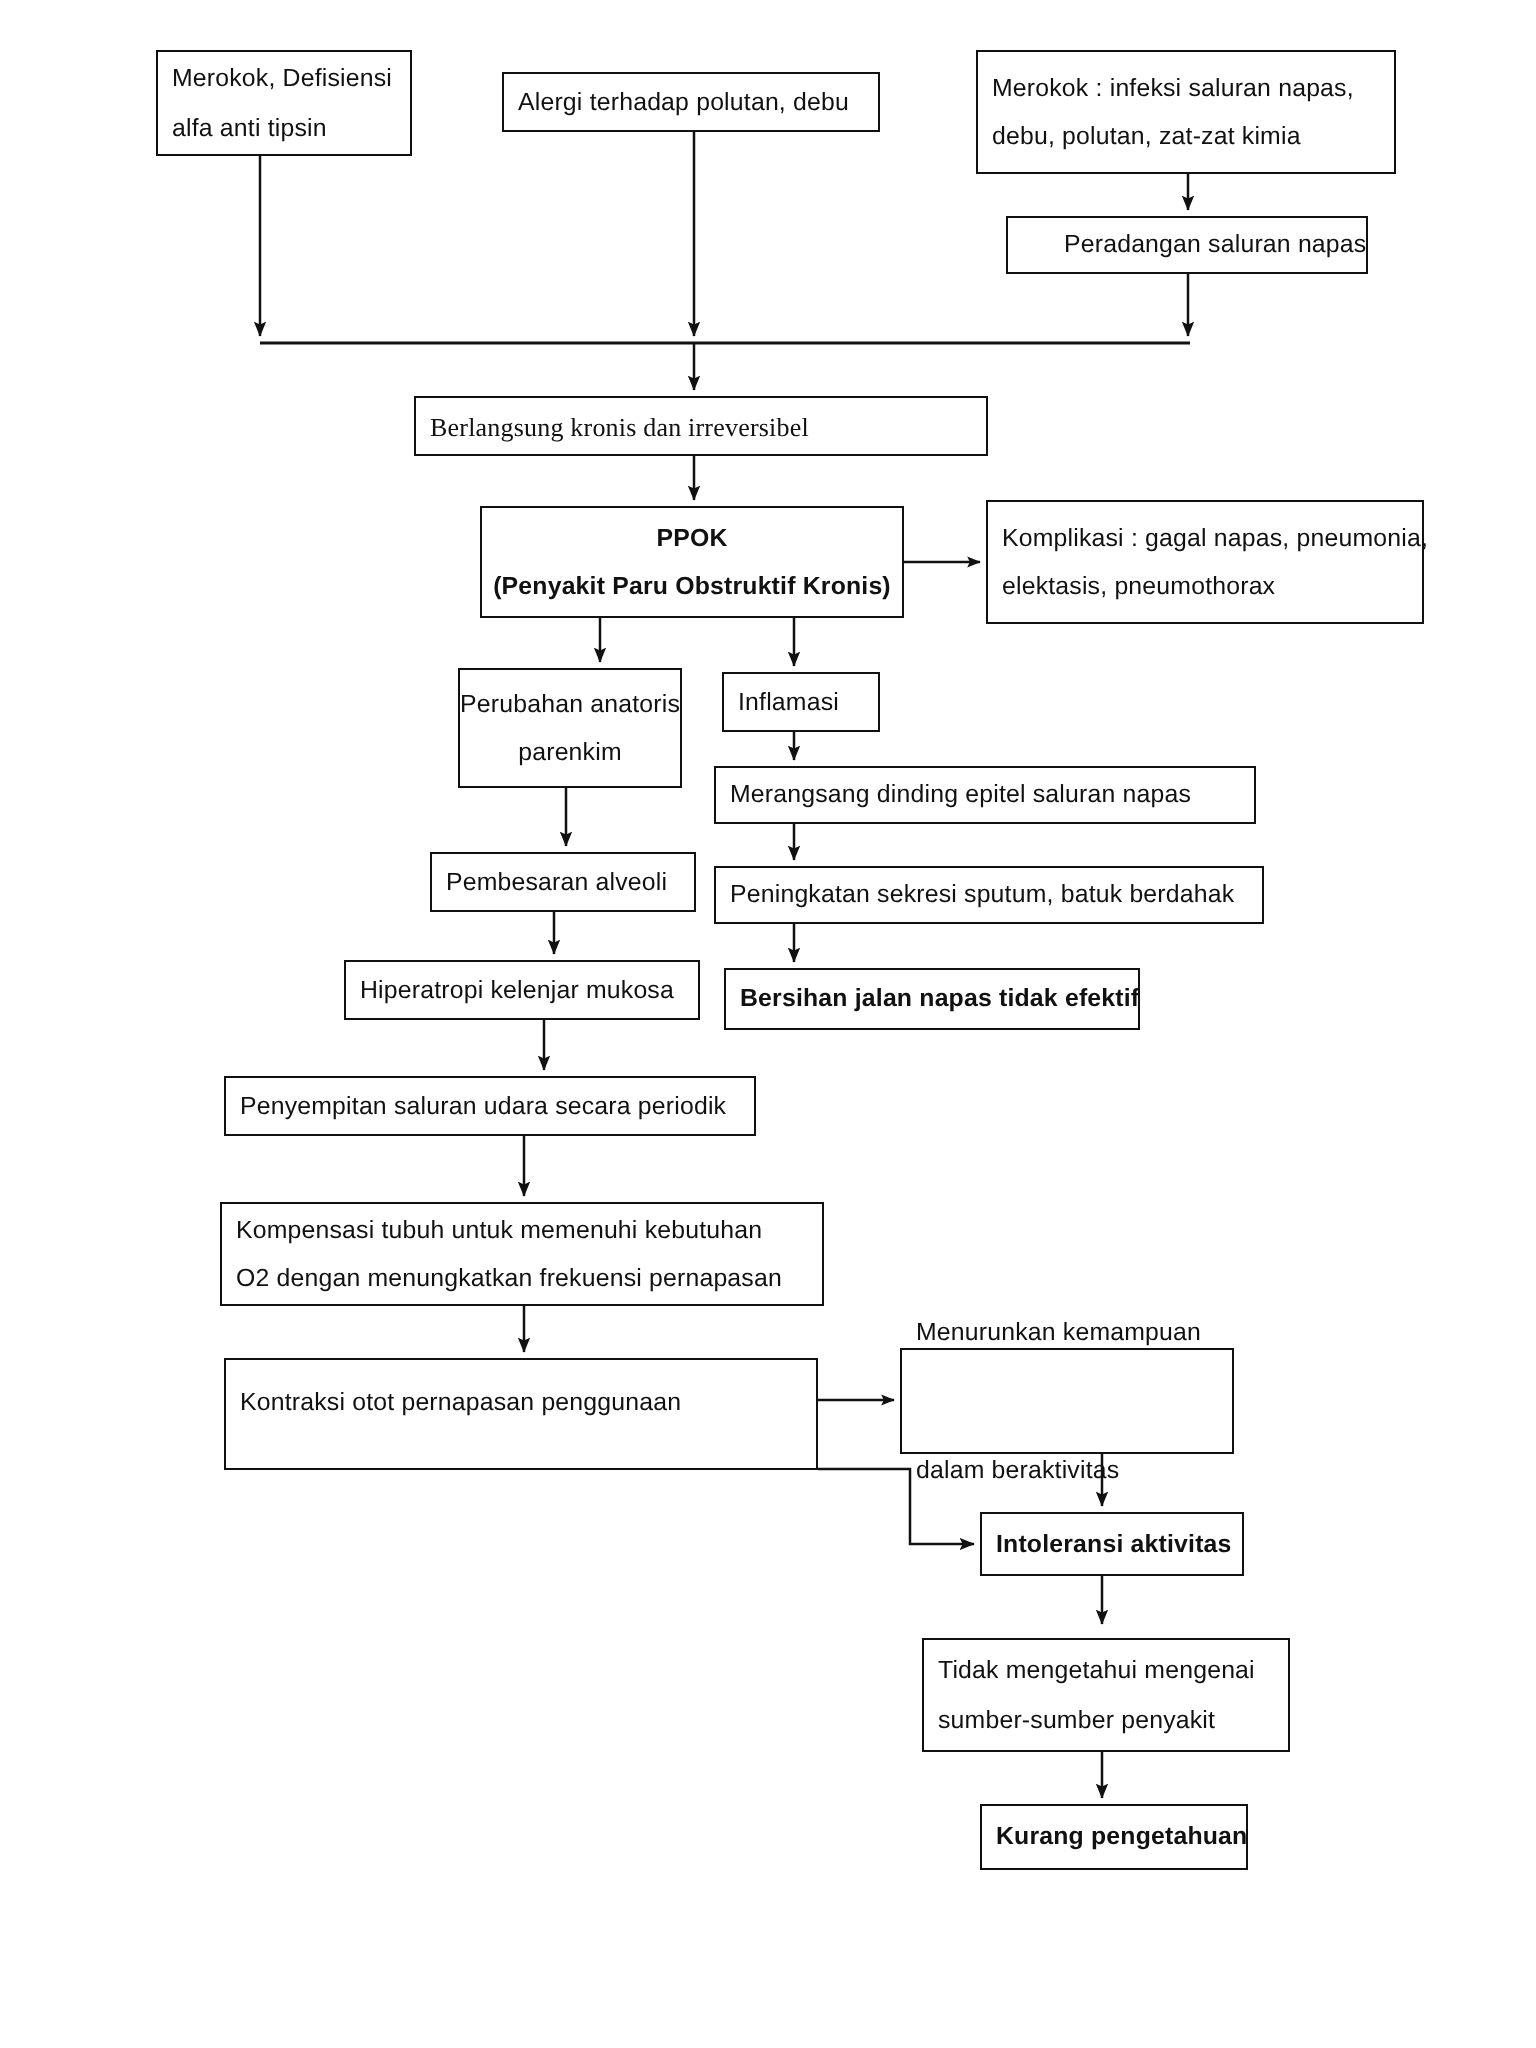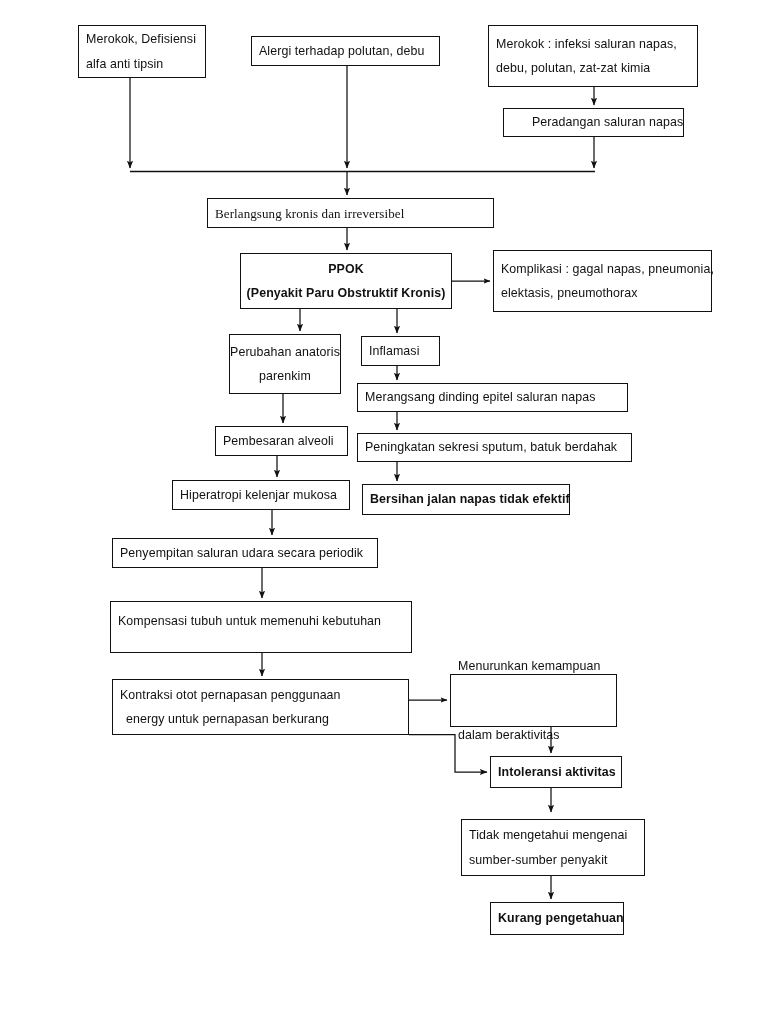--- a/index.html
+++ b/index.html
@@ -145,24 +145,24 @@
         <span class="ln">Hiperatropi kelenjar mukosa</span>
       </div>
       <div class="node bold" style="left: 362px; top: 484px; width: 208px; height: 31px;">
         <span class="ln">Bersihan jalan napas tidak efektif</span>
       </div>
       <div class="node" style="left: 112px; top: 538px; width: 266px; height: 30px;">
         <span class="ln">Penyempitan saluran udara secara periodik</span>
       </div>
       <div class="node twoline" style="left: 110px; top: 601px; width: 302px; height: 52px;">
         <span class="ln">Kompensasi tubuh untuk memenuhi kebutuhan</span>
+        <span class="ln">O2 dengan menungkatkan frekuensi pernapasan</span>
       </div>
       <div class="node twoline indent2" style="left: 112px; top: 679px; width: 297px; height: 56px;">
         <span class="ln">Kontraksi otot pernapasan penggunaan</span>
-        <span class="ln">energy untuk pernapasan berkurang</span>
       </div>
       <div class="node twoline" style="left: 450px; top: 674px; width: 167px; height: 53px; gap: 44px;">
         <span class="ln">Menurunkan kemampuan</span>
         <span class="ln">dalam beraktivitas</span>
       </div>
       <div class="node bold" style="left: 490px; top: 756px; width: 132px; height: 32px;">
         <span class="ln">Intoleransi aktivitas</span>
       </div>
       <div class="node twoline" style="left: 461px; top: 819px; width: 184px; height: 57px;">
         <span class="ln">Tidak mengetahui mengenai</span>

